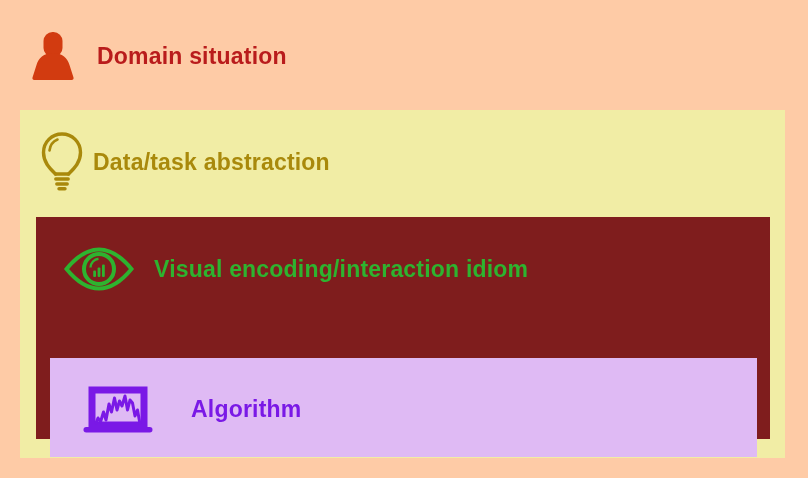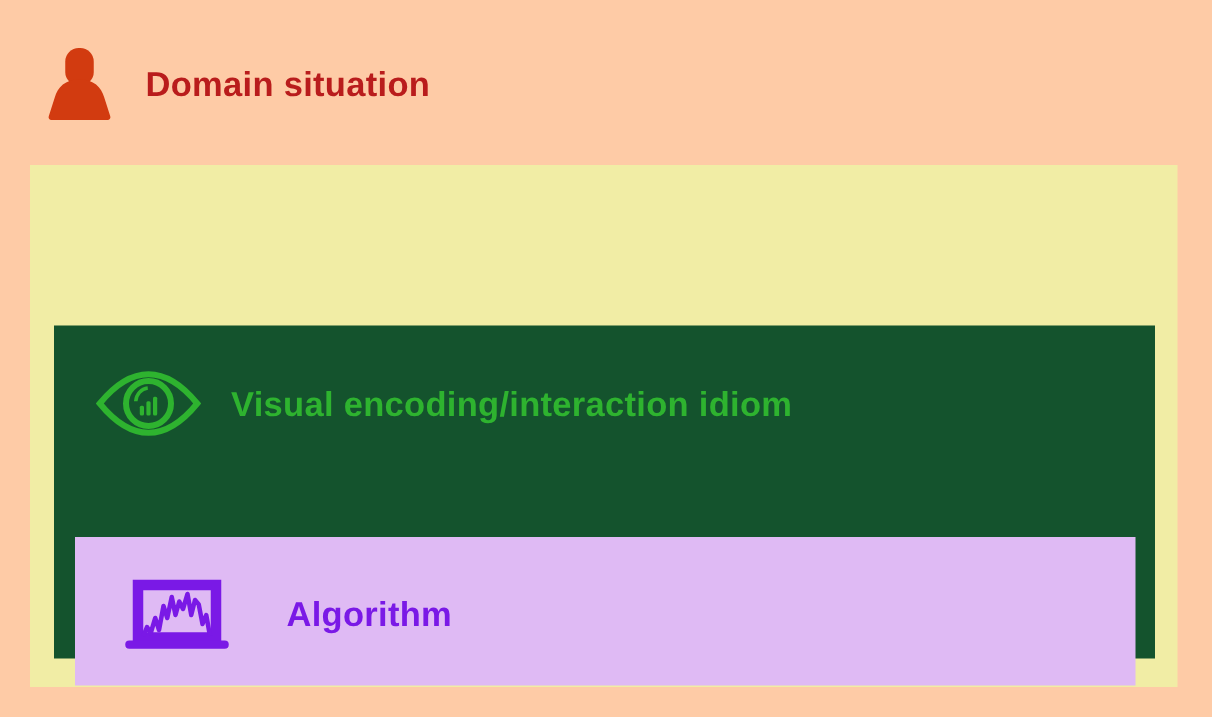--- a/index.html
+++ b/index.html
@@ -7,21 +7,21 @@
     width: 808px; height: 478px;
     font-family: "Liberation Sans", sans-serif;
     -webkit-font-smoothing: antialiased;
   }
   .canvas { position: relative; width: 808px; height: 478px; overflow: hidden; }
   .level { position: absolute; }
 
   
   #lvl-domain      { left: 0;    top: 0;     width: 808px; height: 478px; background: #FECBA6; }
   #lvl-abstraction { left: 20px; top: 110px; width: 765px; height: 348px; background: #F1EDA5; }
-  #lvl-idiom       { left: 16px; top: 107px; width: 734px; height: 222px; background: #14532d; }
+  #lvl-idiom       { left: 16px; top: 107px; width: 734px; height: 222px; background: #7f1d1d; }
   #lvl-algorithm   { left: 14px; top: 101px; width: 707px; height: 99px;  background: #DFBAF4; margin-top: 40px; }
 
   .label-row { position: absolute; display: flex; align-items: center; }
   .label {
     font-weight: 700;
     font-size: 23px;
     line-height: 1;
     white-space: nowrap;
     letter-spacing: 0.2px;
   }
@@ -51,20 +51,33 @@
         <svg viewBox="0 0 46 48" width="46" height="48" fill="#D23B10">
           <rect x="13.5" y="0" width="19" height="25" rx="9"></rect>
           <path d="M23 21c-9.5 0-14.5 5-16.5 12L2.5 45.5c-.4 1.3.4 2.5 1.8 2.5h37.4c1.4 0 2.2-1.2 1.8-2.5L39.5 33C37.5 26 32.5 21 23 21z"></path>
         </svg>
       </span>
       <span class="label">Domain situation</span>
     </div>
 
     <div class="level" id="lvl-abstraction">
 
+      <div class="label-row" id="row-abstraction">
+        <span class="icon">
+          <svg viewBox="0 0 44 62" width="44" height="62" fill="none" stroke="#A9890B" stroke-width="3.4" stroke-linecap="round" stroke-linejoin="round">
+            <path d="M15.5 43C10 37.5 3.5 31.5 3.5 21.5 3.5 11.3 11.6 3 22 3s18.5 8.3 18.5 18.5c0 10-6.5 16-12 21.5"></path>
+            <path d="M15.5 43h13"></path>
+            <path d="M15.8 48h12.4"></path>
+            <path d="M16.8 53h10.4"></path>
+            <path d="M19 57.8h6"></path>
+            <path d="M9.5 19.5c.6-5 3.6-9.2 8-11" stroke-width="2.6"></path>
+          </svg>
+        </span>
+        <span class="label">Data/task abstraction</span>
+      </div>
 
       <div class="level" id="lvl-idiom">
 
         <div class="label-row" id="row-idiom">
           <span class="icon">
             <svg viewBox="0 0 70 46" width="70" height="46" fill="none" stroke="#2EB32F" stroke-width="4">
               <path d="M2.5 23C13.5 9.5 24.5 3.5 35 3.5S56.5 9.5 67.5 23C56.5 36.5 45.5 42.5 35 42.5S13.5 36.5 2.5 23Z"></path>
               <circle cx="35" cy="23" r="15"></circle>
               <path d="M26.5 21.5c.3-4.6 3.6-8.3 8-8.8" stroke-width="2.4"></path>
               <g fill="#2EB32F" stroke="none">

